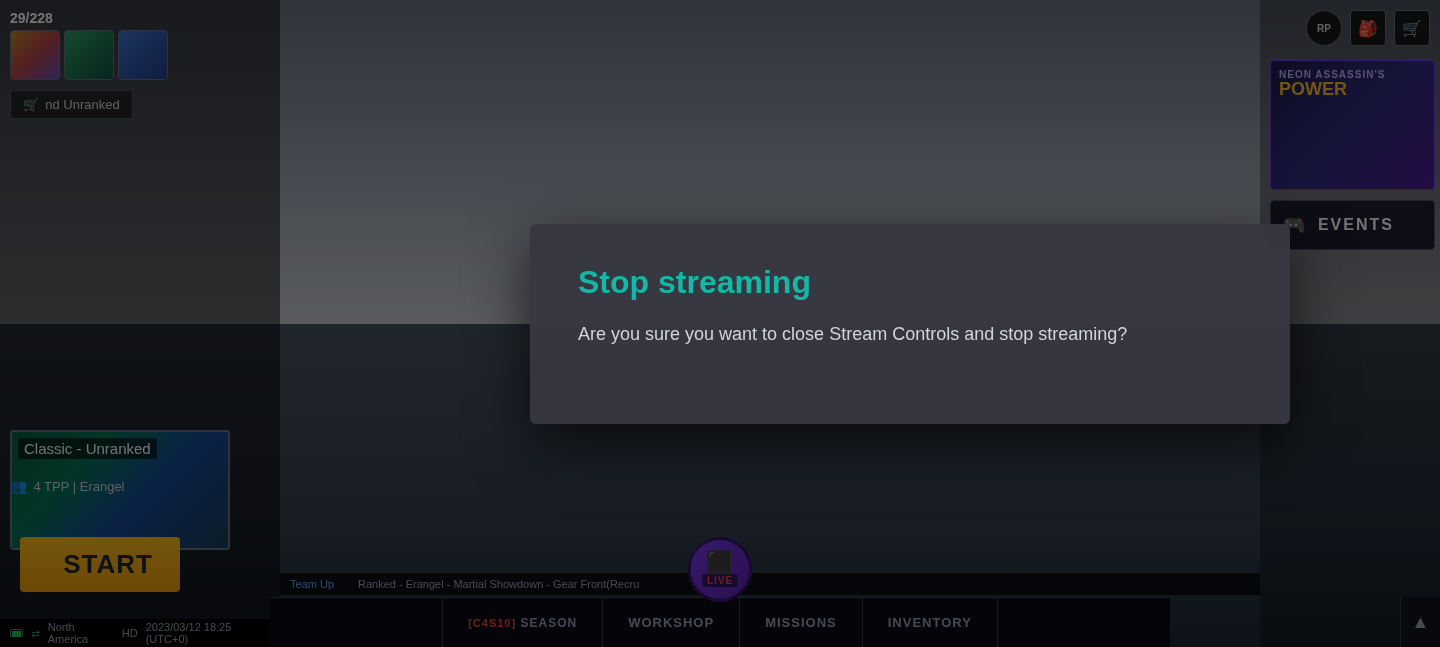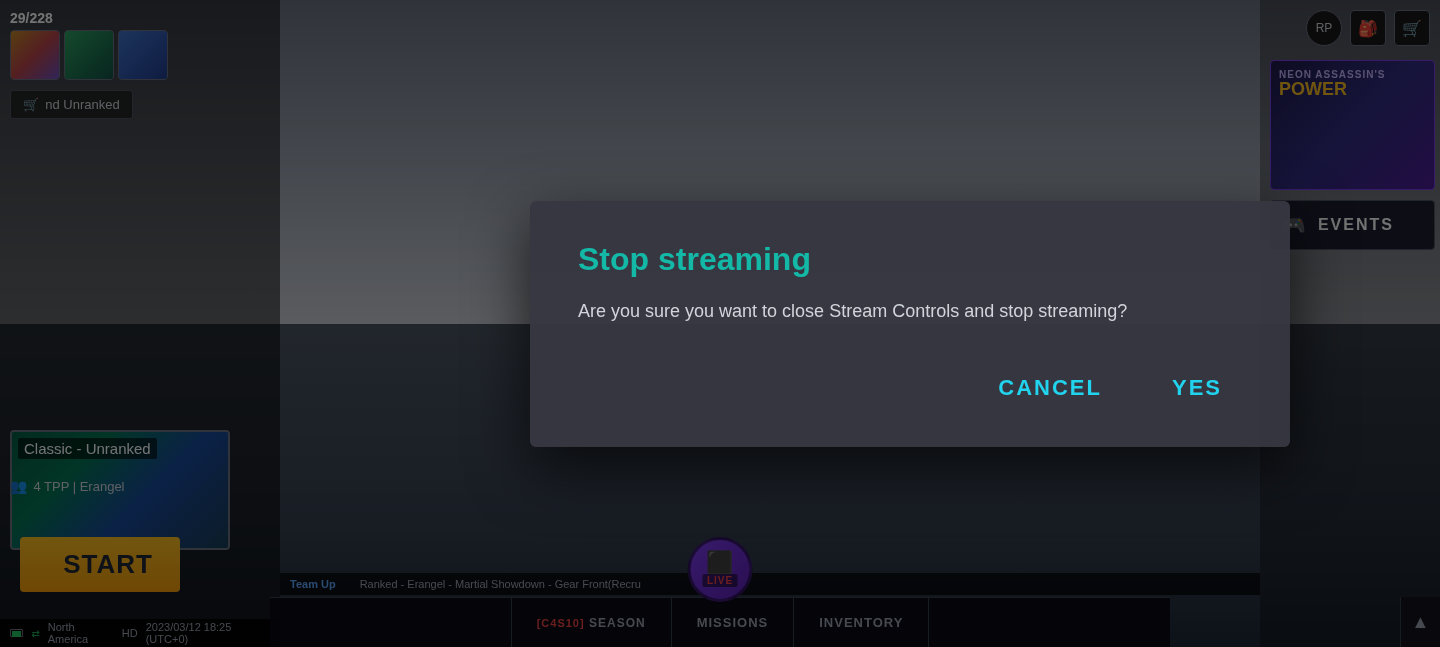--- a/index.html
+++ b/index.html
@@ -197,22 +197,22 @@
     .rp-badge {
       background: rgba(20,20,20,0.9);
       border: 1px solid #6b7280;
       border-radius: 50%;
       width: 36px;
       height: 36px;
       display: flex;
       align-items: center;
       justify-content: center;
       color: #d1d5db;
-      font-size: 12px;
-      font-weight: normal;
+      font-size: 10px;
+      font-weight: bold;
       text-align: center;
     }
 
     .icon-btn {
       background: rgba(20,20,20,0.9);
       border: 1px solid #6b7280;
       border-radius: 4px;
       width: 36px;
       height: 36px;
       display: flex;
@@ -359,21 +359,21 @@
     .team-up-text {
       color: #9ca3af;
       font-size: 11px;
       white-space: nowrap;
       margin-left: 16px;
     }
 
     .team-up-label {
       color: #60a5fa;
       font-size: 11px;
-      font-weight: bold;
+      font-weight: normal;
       margin-right: 8px;
     }
 
     
     .arrow-btn {
       position: absolute;
       bottom: 0;
       right: 0;
       width: 40px;
       height: 50px;
@@ -529,20 +529,23 @@
   <span class="team-up-text">Ranked - Erangel - Martial Showdown - Gear Front(Recru</span>
 </div>
 
 <div class="bottom-nav">
   <div class="nav-item">
     <span style="color:#9ca3af;font-size:12px;letter-spacing:1px;">
       <span style="color:#ef4444;font-weight:900;font-size:11px;">[C4S10]</span> SEASON
     </span>
   </div>
   <div class="nav-item">
+    <span>WORKSHOP</span>
+  </div>
+  <div class="nav-item">
     <span>MISSIONS</span>
   </div>
   <div class="nav-item">
     <span>INVENTORY</span>
   </div>
 </div>
 
 <div class="arrow-btn">
   <span>▲</span>
 </div>
@@ -550,17 +553,13 @@
 <div class="live-btn">
   <span class="twitch-icon">⬛</span>
   <span class="live-text">LIVE</span>
 </div>
 
 <div class="overlay"></div>
 
 <div class="dialog">
   <div class="dialog-title">Stop streaming</div>
   <div class="dialog-body">Are you sure you want to close Stream Controls and stop streaming?</div>
-  <div class="dialog-actions">
-    <button class="btn-cancel">CANCEL</button>
-    <button class="btn-yes">YES</button>
-  </div>
 </div>
 
 </body></html>

